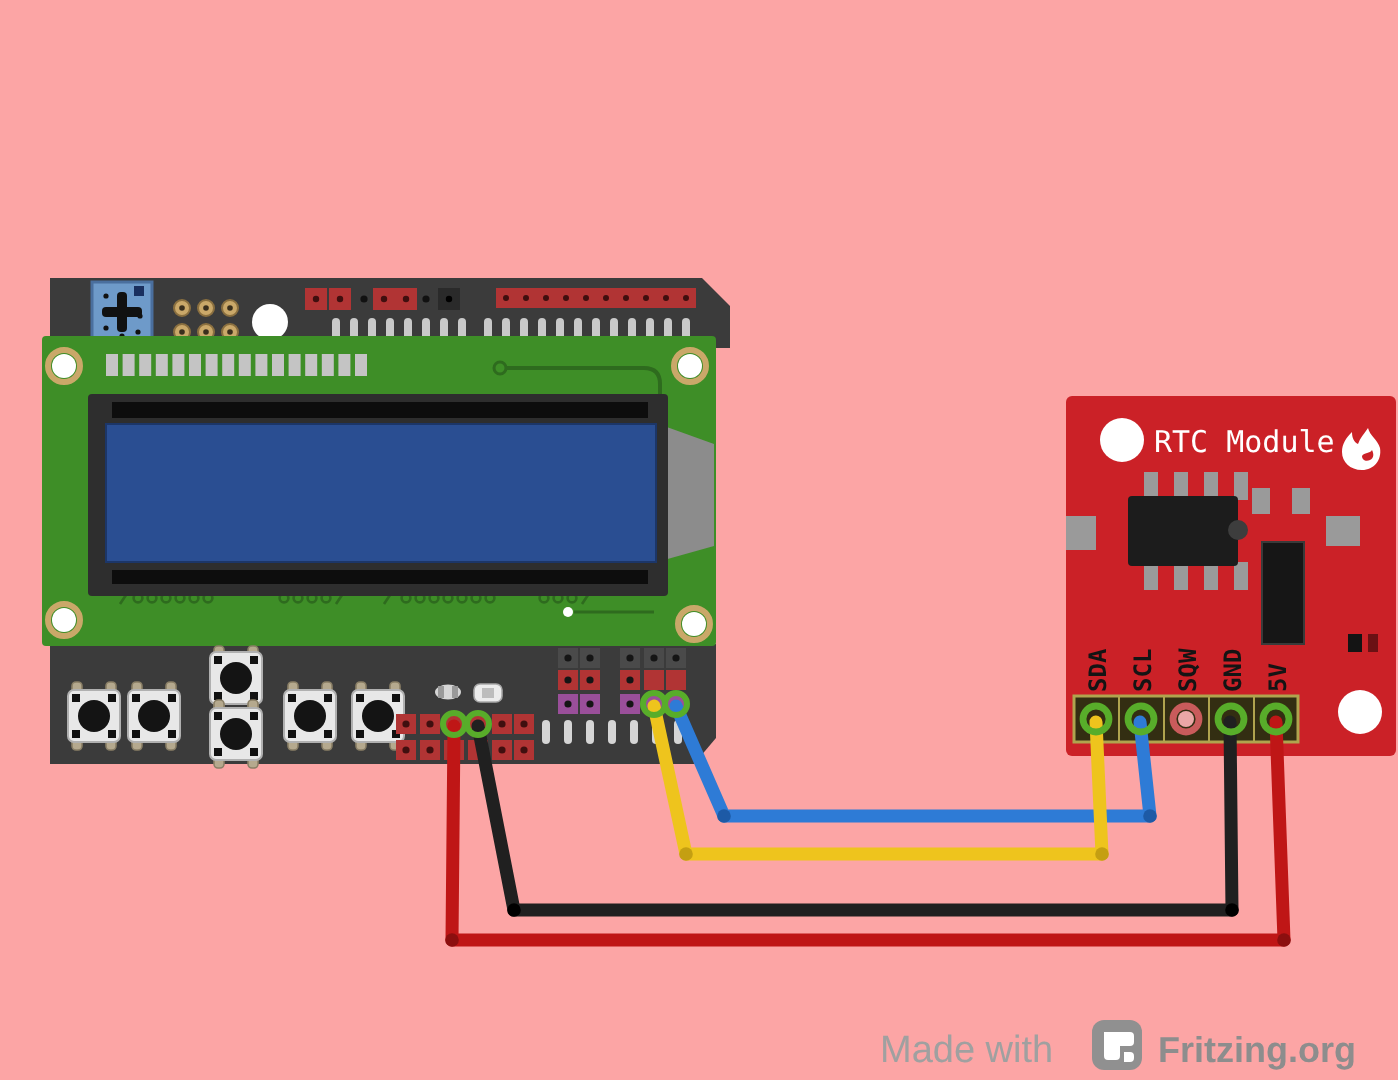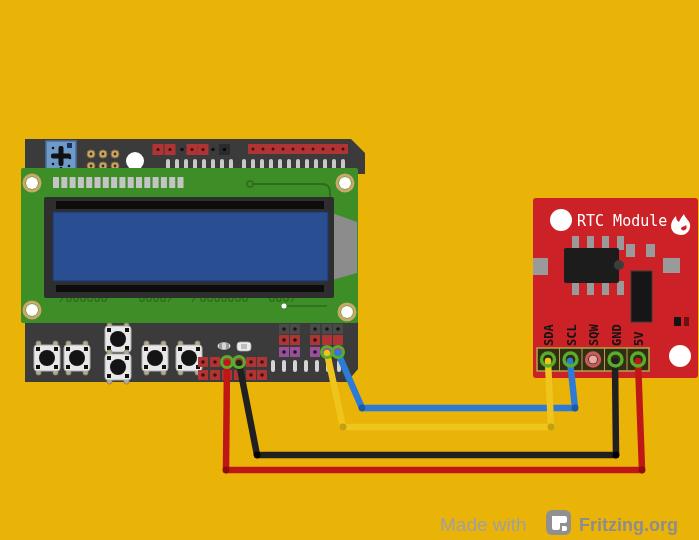--- a/index.html
+++ b/index.html
@@ -1,16 +1,16 @@
 <!DOCTYPE html>
 <html><head>
 <meta charset="utf-8">
 <style>
   html,body{margin:0;padding:0;background:#fff;}
-  .canvas{position:relative;width:699px;height:540px;background:#eab308;overflow:hidden;
+  .canvas{position:relative;width:699px;height:540px;background:#fca5a5;overflow:hidden;
           font-family:"Liberation Sans",sans-serif;text-decoration:underline;}
   svg{display:block;}
   text{user-select:none;}
   .footer-light{font-family:"Liberation Sans",sans-serif;font-size:19px;fill:#a0a0a0;}
   .footer-bold{font-family:"Liberation Sans",sans-serif;font-size:18px;font-weight:bold;fill:#8d8d8d;}
   .pinlabel{font-family:"DejaVu Sans Mono","Liberation Mono",monospace;font-size:12px;font-weight:bold;fill:#141414;}
   .rtctitle{font-family:"DejaVu Sans Mono","Liberation Mono",monospace;font-size:15px;fill:#ffffff;}
 </style>
 </head>
 <body>

